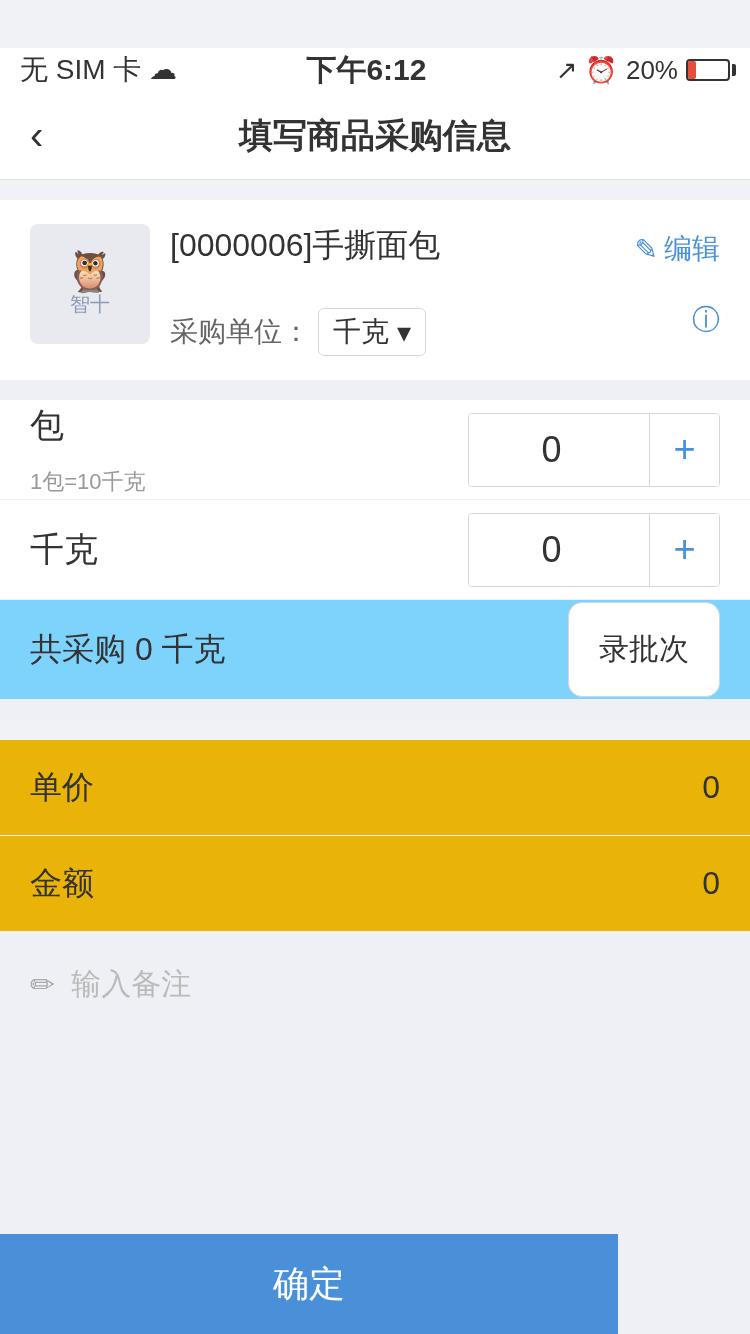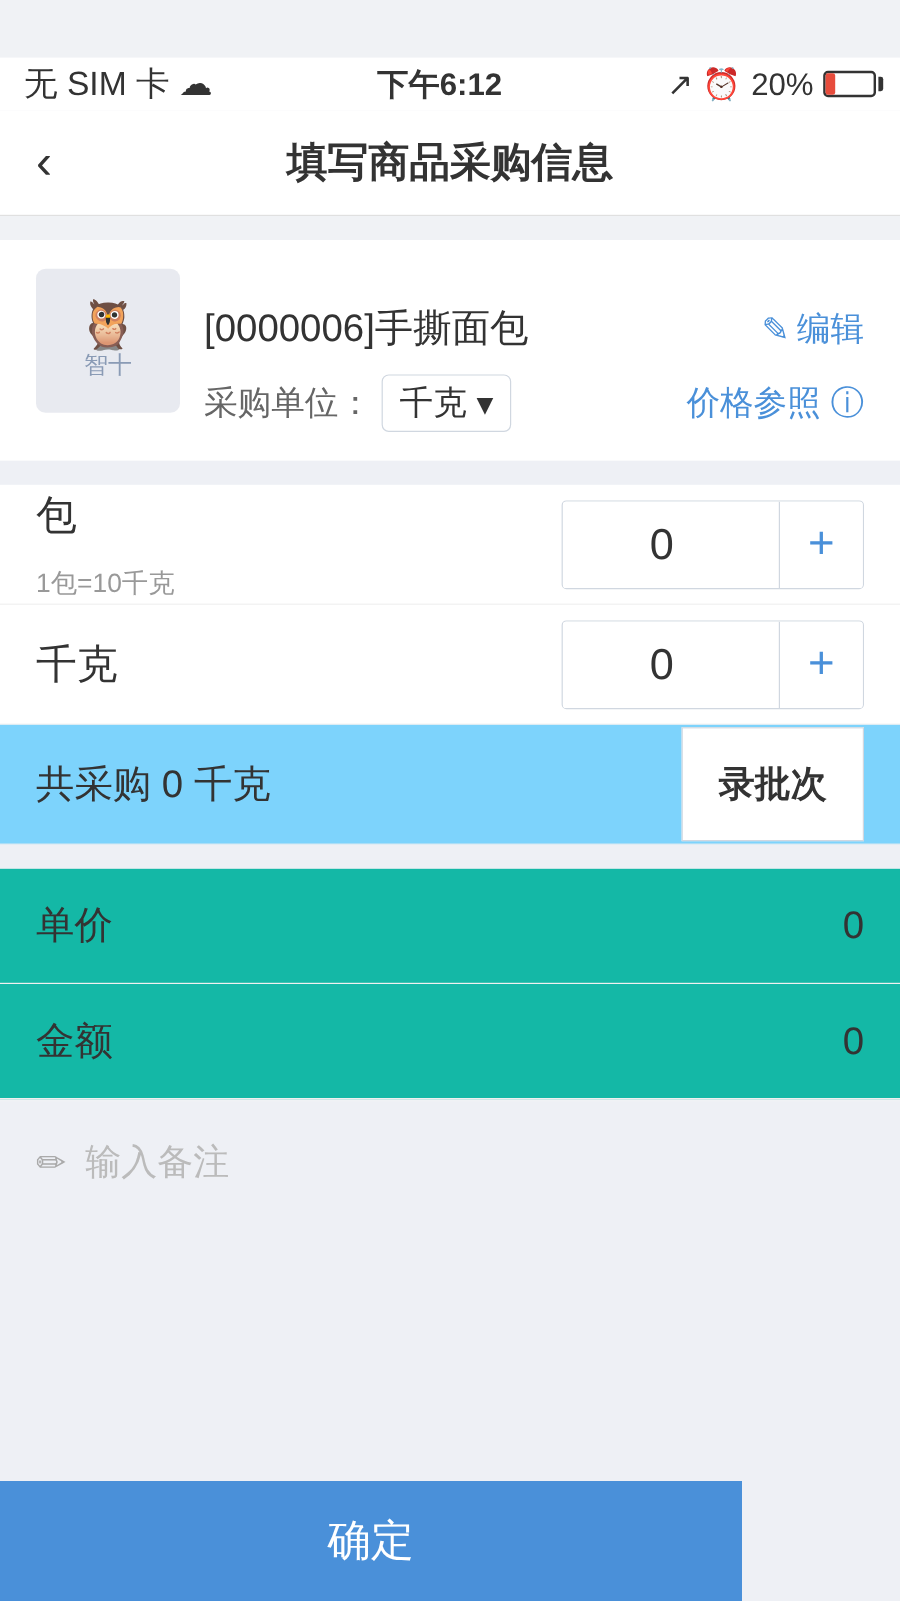--- a/index.html
+++ b/index.html
@@ -20,21 +20,21 @@
       background: #fff;
       display: flex;
       align-items: center;
       justify-content: space-between;
       padding: 0 20px;
       font-size: 28px;
       font-weight: 500;
       margin-top: 48px;
     }
     .status-left { display: flex; align-items: center; gap: 10px; }
-    .status-center { font-size: 26px; font-weight: 600; }
+    .status-center { font-size: 30px; font-weight: 600; }
     .status-right { display: flex; align-items: center; gap: 8px; font-size: 26px; }
     .battery-icon {
       width: 44px; height: 22px; border: 2px solid #333; border-radius: 4px; position: relative; display: inline-flex; align-items: center;
     }
     .battery-icon::after {
       content: '';
       position: absolute;
       right: -8px; top: 50%; transform: translateY(-50%);
       width: 4px; height: 12px; background: #333; border-radius: 0 2px 2px 0;
     }
@@ -91,22 +91,21 @@
     .owl-icon {
       font-size: 40px;
       line-height: 1;
     }
     .product-info {
       flex: 1;
     }
     .product-name-row {
       display: flex;
       justify-content: space-between;
-      align-items: center;
-      margin-top: 28px;
+      align-items: flex-end;
     }
     .product-name {
       font-size: 32px;
       font-weight: 500;
       color: #333;
       flex: 1;
     }
     .edit-btn {
       color: #4a90d9;
       font-size: 28px;
@@ -220,32 +219,32 @@
       height: 100px;
       background: #7dd3fc;
       border-bottom: 1px solid #f0f0f0;
     }
     .total-text {
       font-size: 32px;
       color: #333;
     }
     .batch-btn {
       border: 1px solid #d0d7e0;
-      border-radius: 0;
+      border-radius: 14px;
       padding: 26px 30px;
       font-size: 30px;
       color: #333;
       background: #fff;
       cursor: pointer;
-      font-weight: bold;
     }
 
     
     .price-section {
-      background: #14b8a6;
+      background: #eab308;
+      margin-top: 20px;
     }
     .price-row {
       display: flex;
       align-items: center;
       justify-content: space-between;
       padding: 0 30px;
       height: 96px;
       border-bottom: 1px solid #f0f0f0;
     }
     .price-row-label {
@@ -332,29 +331,28 @@
   </div>
   <div class="product-info">
     <div class="product-name-row">
       <div class="product-name">[0000006]手撕面包</div>
       <div class="edit-btn">
         <span>✎</span>
         <span>编辑</span>
       </div>
     </div>
     <div class="unit-row">
-      <div style="display:flex; align-items:center; gap:8px;">
+      <div style="display:flex; align-items:center; gap:8px;margin-top:24px;">
         <span class="unit-label">采购单位：</span>
         <div class="unit-select">
           <span>千克</span>
           <span>▾</span>
         </div>
       </div>
       <div class="price-ref">
-        <span>价格参照</span>
         <span>ⓘ</span>
       </div>
     </div>
   </div>
 </div>
 
 <div class="divider-bar"></div>
 
 <div class="input-section">
 

